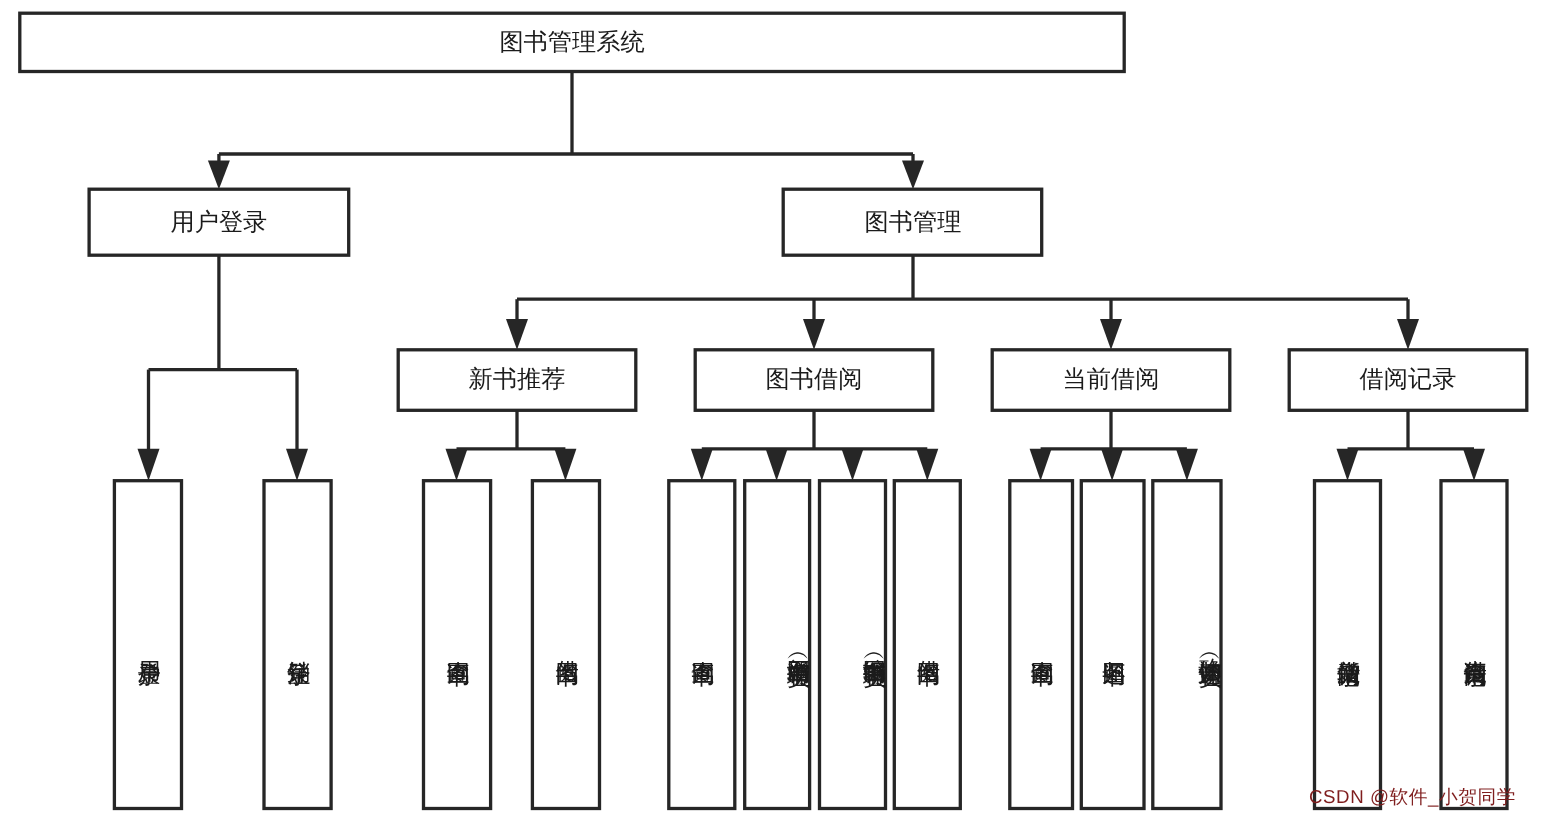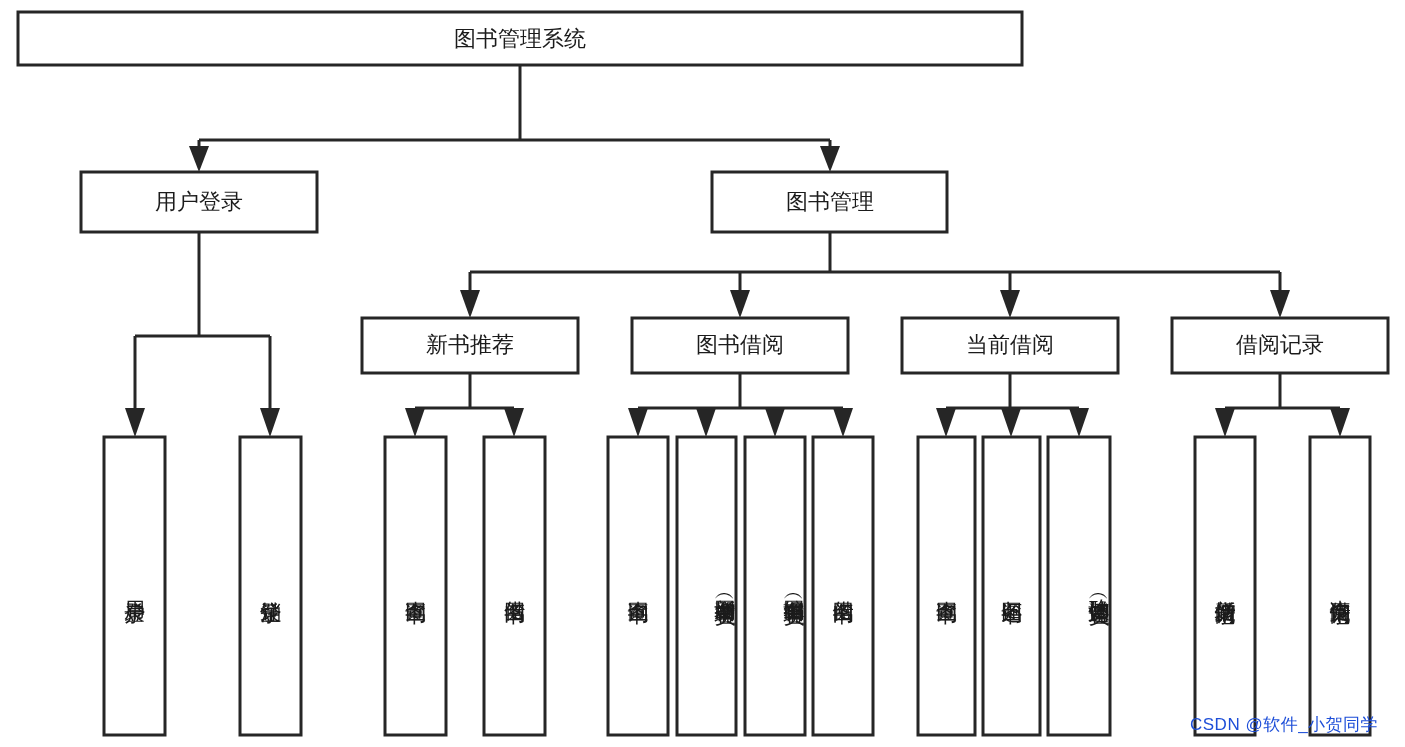--- a/index.html
+++ b/index.html
@@ -62,21 +62,21 @@
     letter-spacing: 1px;
     white-space: nowrap;
     pointer-events: none;
   }
   .watermark {
     position: absolute;
     left: 1190px;
     top: 713px;
     font-family: "Liberation Sans", "DejaVu Sans", sans-serif;
     font-size: 17px;
-    color: #1d4ed8;
+    color: #7f1d1d;
     white-space: nowrap;
     letter-spacing: 0.5px;
   }
 </style>
 </head>
 <body>
 
 <div id="diagram-root">
 
   <svg class="diagram" viewBox="0 0 1405 747">

